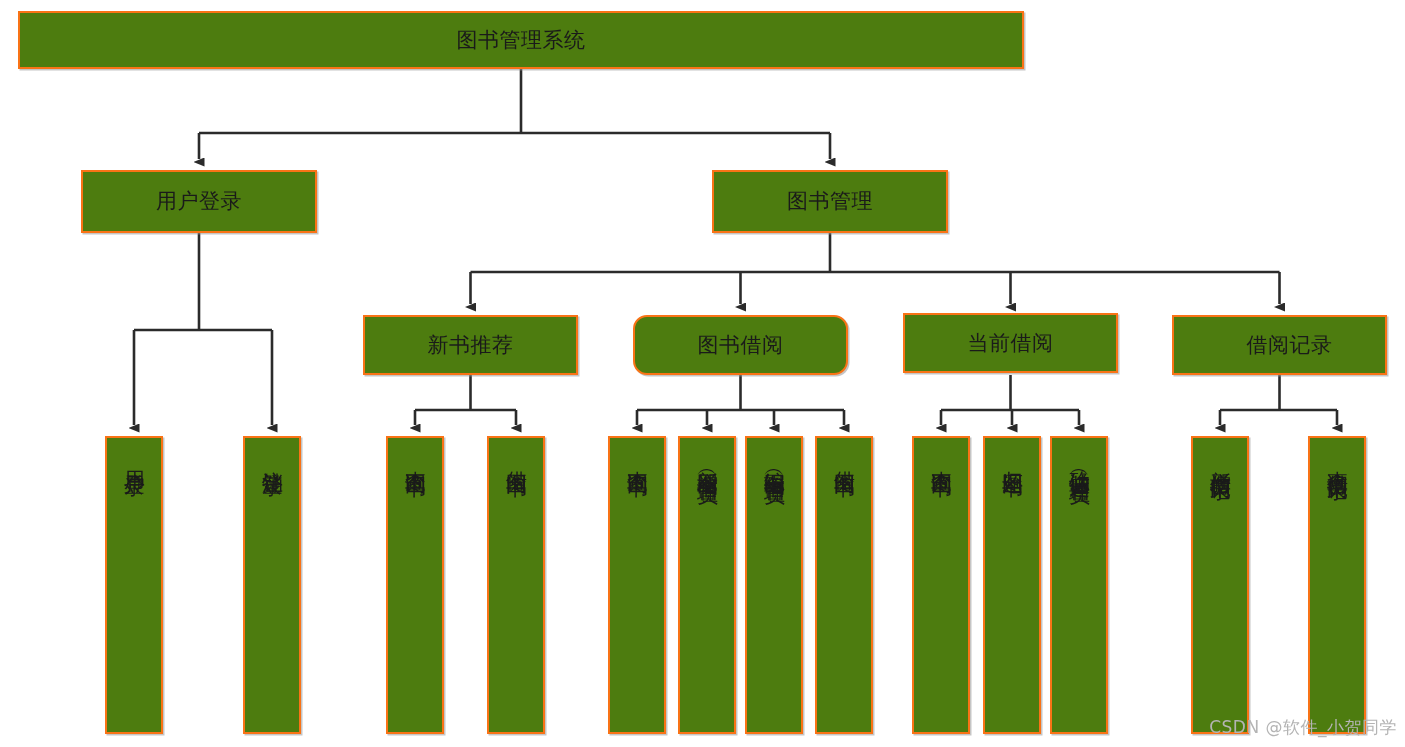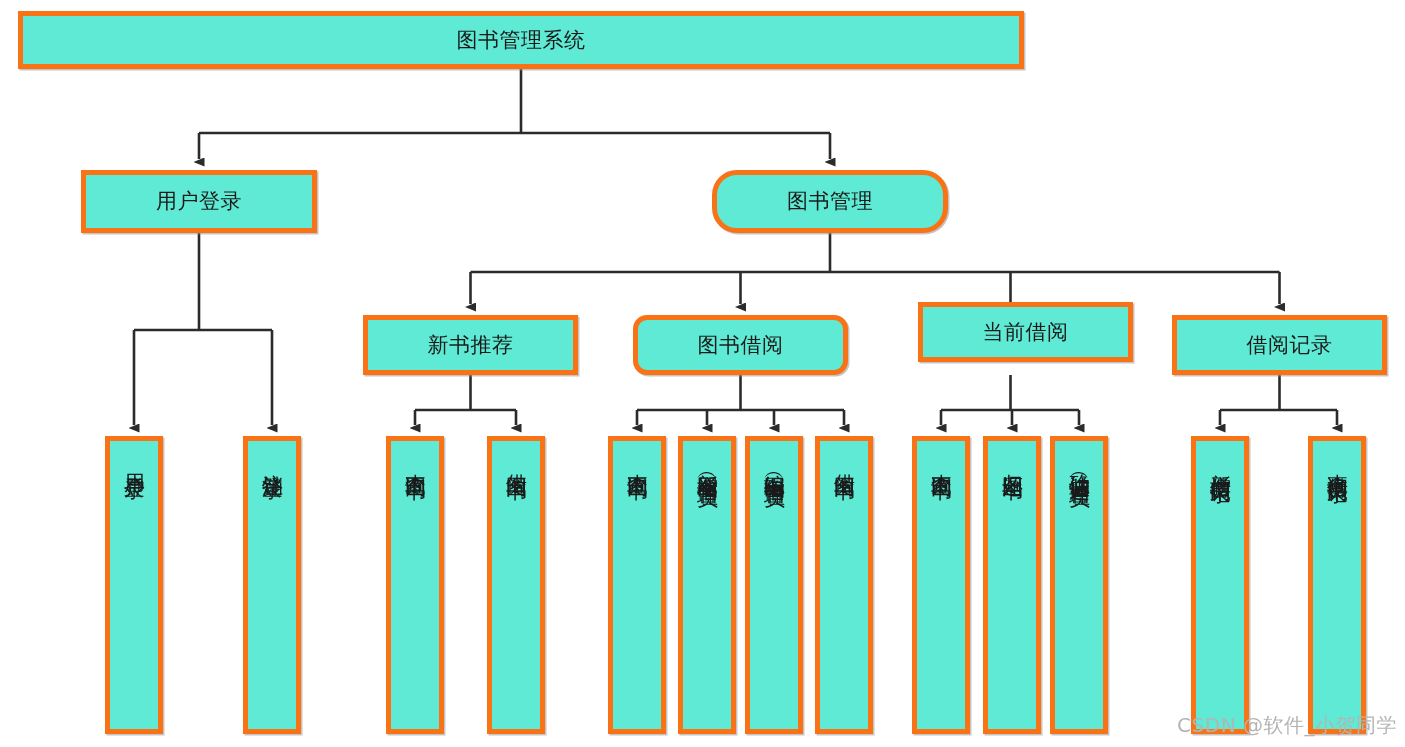--- a/index.html
+++ b/index.html
@@ -22,22 +22,22 @@
     position: absolute;
     left: 0;
     top: 0;
     width: 1405px;
     height: 747px;
     pointer-events: none;
   }
   .node {
     position: absolute;
     box-sizing: border-box;
-    background: #5eead4;
-    border: 5px solid #f97316;
+    background: #4d7c0f;
+    border: 2px solid #f97316;
     display: flex;
     align-items: center;
     justify-content: center;
     box-shadow: 1.5px 1.5px 0 0 rgba(150,150,150,0.55);
   }
   .node .label {
     color: #1a1a1a;
     font-size: 21px;
     line-height: 1.18;
     letter-spacing: 0.5px;
@@ -54,21 +54,21 @@
     white-space: nowrap;
     letter-spacing: 2px;
     line-height: 1;
     font-size: 21px;
   }
   .watermark {
     position: absolute;
     right: 8px;
     bottom: 8px;
     color: #b4b4b4;
-    font-size: 20px;
+    font-size: 17px;
     letter-spacing: 0.5px;
     white-space: nowrap;
     user-select: none;
     margin-left: 8px;
   }
 </style>
 </head>
 <body>
 
 <div id="canvas">
@@ -117,32 +117,32 @@
   </svg>
 
   <div class="node" id="n-root" style="left: 18px; top: 11px; width: 1006px; height: 58px;">
     <span class="label">图书管理系统</span>
   </div>
 
   <div id="l2-layer">
       <div class="node" style="left: 81px; top: 170px; width: 236px; height: 63px;">
         <span class="label">用户登录</span>
       </div>
-      <div class="node" style="left: 712px; top: 170px; width: 236px; height: 63px; border-radius: 25px;">
+      <div class="node" style="left: 712px; top: 170px; width: 236px; height: 63px;">
         <span class="label">图书管理</span>
       </div>
     </div>
   <div id="l3-layer">
       <div class="node" style="left: 363px; top: 315px; width: 215px; height: 60px;">
         <span class="label">新书推荐</span>
       </div>
       <div class="node" style="left: 633px; top: 315px; width: 215px; height: 60px; border-radius: 14px;">
         <span class="label">图书借阅</span>
       </div>
-      <div class="node" style="left: 903px; top: 302px; width: 215px; height: 60px; margin-left: 15px;">
+      <div class="node" style="left: 903px; top: 313px; width: 215px; height: 60px;">
         <span class="label">当前借阅</span>
       </div>
       <div class="node" style="left: 1172px; top: 315px; width: 215px; height: 60px; padding-left: 20px;">
         <span class="label">借阅记录</span>
       </div>
     </div>
   <div id="leaf-layer">
       <div class="node vertical" style="left: 105px; top: 436px; width: 58px; height: 298px;">
         <span class="label">用户登录</span>
       </div>

